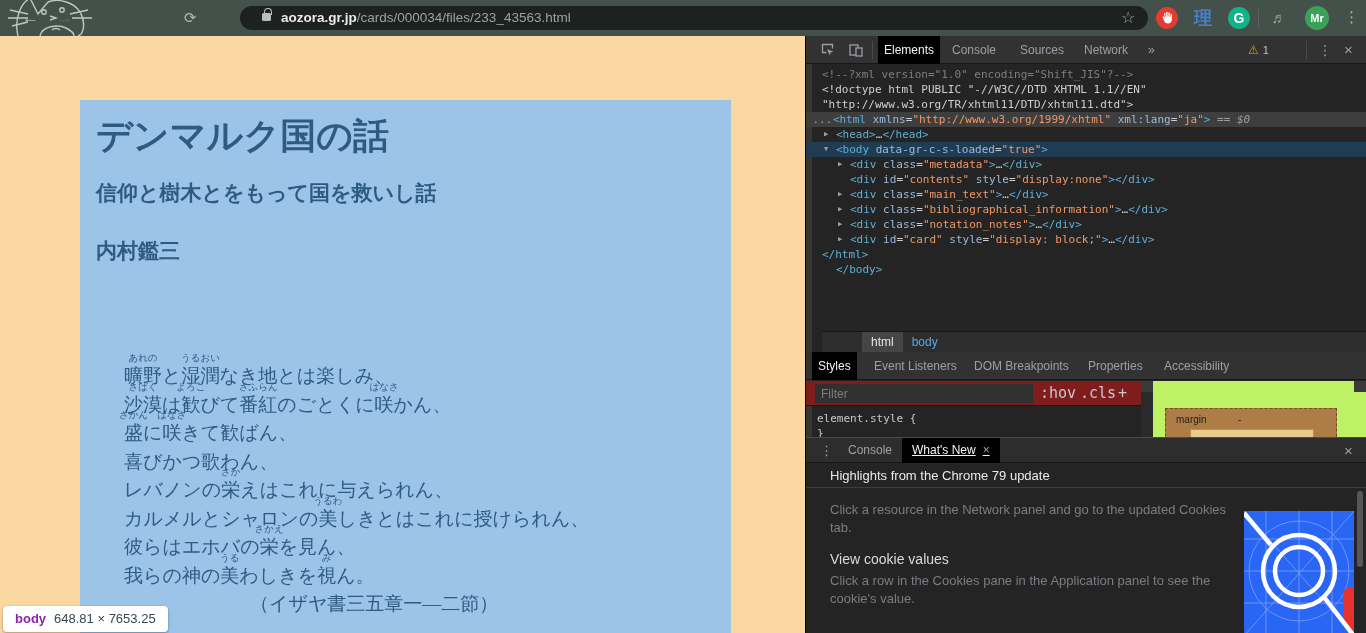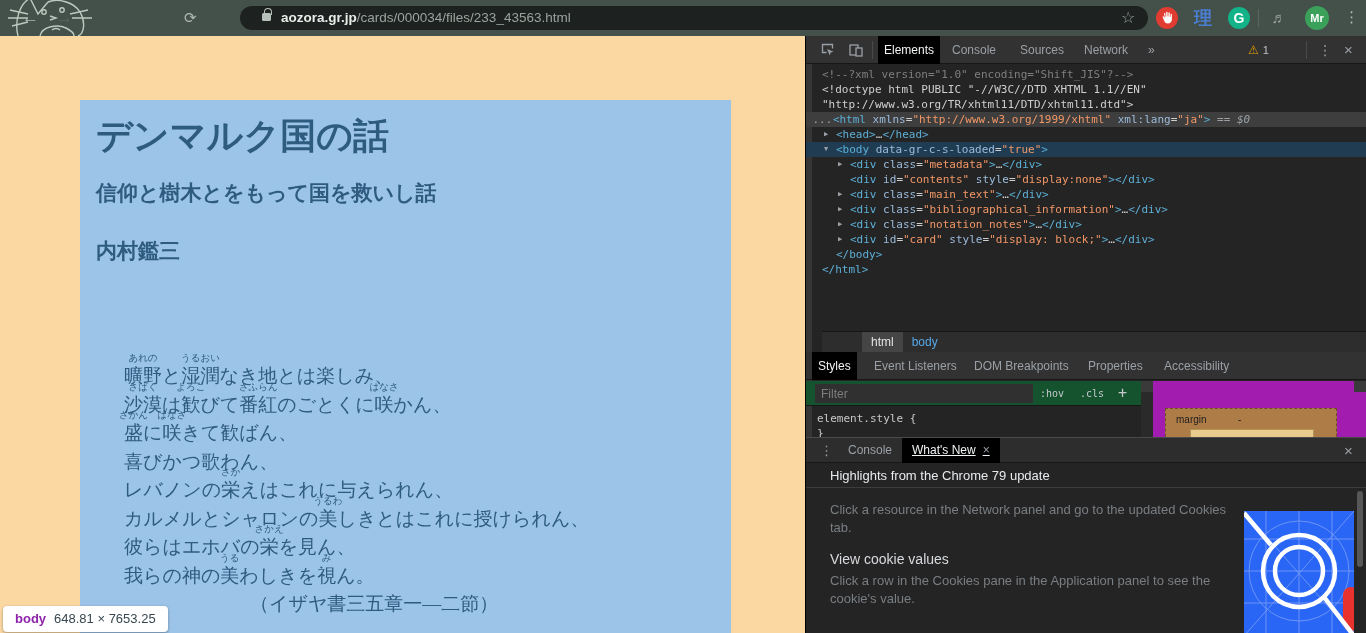--- a/index.html
+++ b/index.html
@@ -76,30 +76,30 @@
 
   
   .crumbs { position:absolute; left:16px; top:295px; width:561px; height:21px; background:#2d2d2d; border-top:1px solid #171717; font-size:12px; line-height:21px;padding-left:40px; }
   .crumb-sel { display:inline-block; background:#454545; color:#e4e4e4; padding:0 9px; height:21px; }
   .crumb-link { color:#56a8e8; margin-left:9px; }
 
   
   .pane-tabs { position:absolute; left:0; top:316px; width:561px; height:28px; background:#323232; border-bottom:1px solid #171717; }
 
   
-  .filter-row { position:absolute; left:0; top:345px; width:335px; height:25px; background:#14532d; border-bottom:1px solid #171717; }
+  .filter-row { position:absolute; left:0; top:345px; width:335px; height:25px; background:#7f1d1d; border-bottom:1px solid #171717; }
   .filter-input { position:absolute; left:9px; top:3px; width:218px; height:19px; background:#303030; border:none; outline:none; color:#c8c8c8; font-size:12px; padding:0 6px; font-family:"Liberation Sans",sans-serif; }
   .filter-input::placeholder { color:#7e7e7e; }
-  .ftk { position:absolute; top:0; height:25px; line-height:25px; font-size:10px; color:#c5c8cd; font-family:"DejaVu Sans Mono",monospace; }
+  .ftk { position:absolute; top:0; height:25px; line-height:25px; font-size:15px; color:#c5c8cd; font-family:"DejaVu Sans Mono",monospace; }
   .styles-src { position:absolute; left:0; top:371px; width:335px; height:62px; font-family:"DejaVu Sans Mono",monospace; font-size:11px; line-height:15px; color:#c8c8c8; padding:4px 0 0 11px; }
   .vscroll { position:absolute; left:335px; top:345px; width:12px; height:88px; background:#2a2a2a; border-bottom:1px solid #171717; }
   .vscroll .corner { position:absolute; left:0; top:0; width:12px; height:11px; background:#3a3a3a; }
 
   
-  .bm-area { position:absolute; left:347px; top:345px; width:214px; height:88px; background:#a21caf; overflow:hidden; }
+  .bm-area { position:absolute; left:347px; top:345px; width:214px; height:88px; background:#bef264; overflow:hidden; }
   .bm-corner { position:absolute; right:0; top:0; width:13px; height:11px; background:#3a3a3a; }
   .bm-margin { position:absolute; left:12px; top:27px; width:172px; height:80px; background:#ae7c47; border:1px dashed #6f4f28; }
   .bm-label { position:absolute; left:10px; top:5px; font-size:10px; color:#1d1d1d; }
   .bm-dash { position:absolute; left:72px; top:5px; font-size:10px; color:#1d1d1d; }
   .bm-border { position:absolute; left:24px; top:20px; width:124px; height:60px; background:#e9cb8e; border:1px solid #b59352; }
 
   
   .drawer { position:absolute; left:0; top:401px; width:561px; height:196px; background:#242424; border-top:1px solid #4a4a4a; }
   .drawer-head { position:absolute; left:0; top:0; width:561px; height:25px; background:#2d2d2d; border-bottom:1px solid #171717; }
   .drawer-dots { position:absolute; left:14px; top:0; line-height:25px; color:#9aa0a6; font-size:13px; }
@@ -205,22 +205,22 @@
         <div class="tl" style="padding-left: 16px;"><span class="tk-doctype"> "http://www.w3.org/TR/xhtml11/DTD/xhtml11.dtd"&gt;</span></div>
         <div class="tl sel" style="padding-left: 7px;"><span class="tk-meta">...</span><span class="tk-tag">&lt;html</span><span class="tk-attr"> xmlns</span><span class="tk-punct">=</span><span class="tk-val">"http://www.w3.org/1999/xhtml"</span><span class="tk-attr"> xml:lang</span><span class="tk-punct">=</span><span class="tk-val">"ja"</span><span class="tk-tag">&gt;</span><span class="tk-meta"> == $0</span></div>
         <div class="tl" style="padding-left: 30px;"><span class="arrow" style="left: 18px;">▶</span><span class="tk-tag">&lt;head&gt;</span><span class="tk-text">…</span><span class="tk-tag">&lt;/head&gt;</span></div>
         <div class="tl hl" style="padding-left: 30px;"><span class="arrow" style="left: 18px;">▼</span><span class="tk-tag">&lt;body</span><span class="tk-attr"> data-gr-c-s-loaded</span><span class="tk-punct">=</span><span class="tk-val">"true"</span><span class="tk-tag">&gt;</span></div>
         <div class="tl" style="padding-left: 44px;"><span class="arrow" style="left: 32px;">▶</span><span class="tk-tag">&lt;div</span><span class="tk-attr"> class</span><span class="tk-punct">=</span><span class="tk-val">"metadata"</span><span class="tk-tag">&gt;</span><span class="tk-text">…</span><span class="tk-tag">&lt;/div&gt;</span></div>
         <div class="tl" style="padding-left: 44px;"><span class="tk-tag">&lt;div</span><span class="tk-attr"> id</span><span class="tk-punct">=</span><span class="tk-val">"contents"</span><span class="tk-attr"> style</span><span class="tk-punct">=</span><span class="tk-val">"display:none"</span><span class="tk-tag">&gt;&lt;/div&gt;</span></div>
         <div class="tl" style="padding-left: 44px;"><span class="arrow" style="left: 32px;">▶</span><span class="tk-tag">&lt;div</span><span class="tk-attr"> class</span><span class="tk-punct">=</span><span class="tk-val">"main_text"</span><span class="tk-tag">&gt;</span><span class="tk-text">…</span><span class="tk-tag">&lt;/div&gt;</span></div>
         <div class="tl" style="padding-left: 44px;"><span class="arrow" style="left: 32px;">▶</span><span class="tk-tag">&lt;div</span><span class="tk-attr"> class</span><span class="tk-punct">=</span><span class="tk-val">"bibliographical_information"</span><span class="tk-tag">&gt;</span><span class="tk-text">…</span><span class="tk-tag">&lt;/div&gt;</span></div>
         <div class="tl" style="padding-left: 44px;"><span class="arrow" style="left: 32px;">▶</span><span class="tk-tag">&lt;div</span><span class="tk-attr"> class</span><span class="tk-punct">=</span><span class="tk-val">"notation_notes"</span><span class="tk-tag">&gt;</span><span class="tk-text">…</span><span class="tk-tag">&lt;/div&gt;</span></div>
         <div class="tl" style="padding-left: 44px;"><span class="arrow" style="left: 32px;">▶</span><span class="tk-tag">&lt;div</span><span class="tk-attr"> id</span><span class="tk-punct">=</span><span class="tk-val">"card"</span><span class="tk-attr"> style</span><span class="tk-punct">=</span><span class="tk-val">"display: block;"</span><span class="tk-tag">&gt;</span><span class="tk-text">…</span><span class="tk-tag">&lt;/div&gt;</span></div>
+        <div class="tl" style="padding-left: 16px;"><span class="tk-tag">&lt;/html&gt;</span></div>
         <div class="tl" style="padding-left: 30px;"><span class="tk-tag">&lt;/body&gt;</span></div>
-        <div class="tl" style="padding-left: 16px;"><span class="tk-tag">&lt;/html&gt;</span></div>
       </div>
 
     <div class="crumbs">
       <span class="crumb-sel">html</span><span class="crumb-link">body</span>
     </div>
 
     <div class="pane-tabs">
       <span class="dt-tab active" style="left:6px;">Styles</span>
       <span class="dt-tab" style="left:62px;">Event Listeners</span>
       <span class="dt-tab" style="left:162px;">DOM Breakpoints</span>

